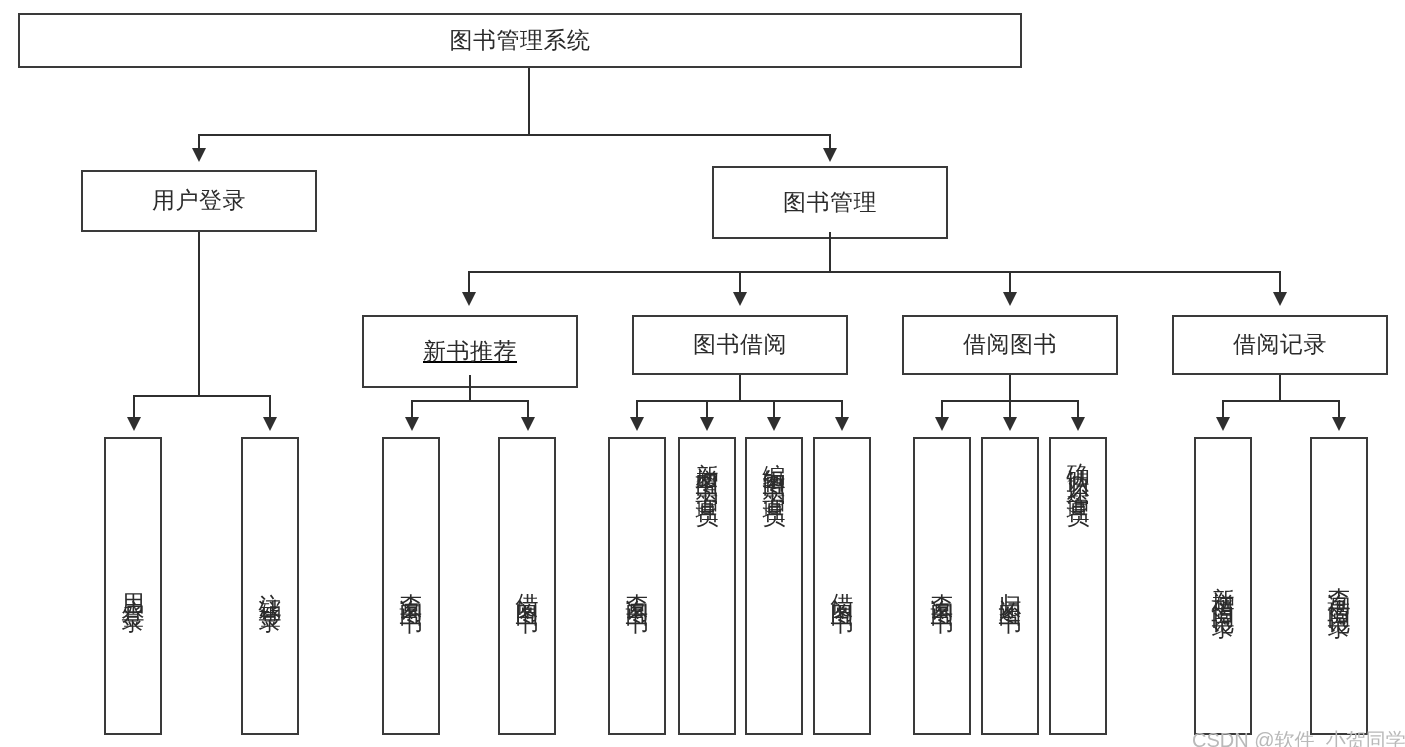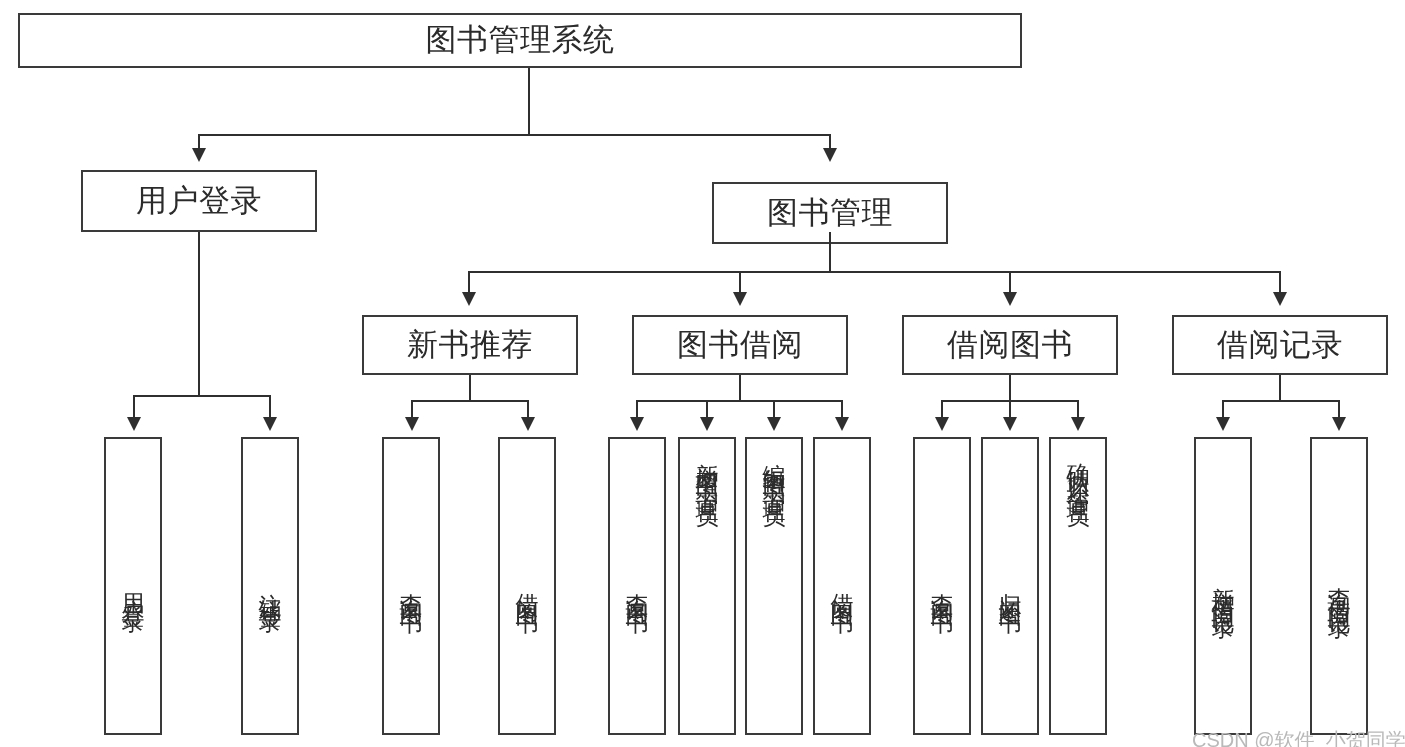--- a/index.html
+++ b/index.html
@@ -21,21 +21,21 @@
     position: absolute;
     box-sizing: border-box;
     background: #ffffff;
     border: 2px solid #3a3a3a;
     display: flex;
     align-items: center;
     justify-content: center;
   }
   .node-label {
     color: #2b2b2b;
-    font-size: 31px;
+    font-size: 23px;
     line-height: 1.12;
     white-space: nowrap;
     letter-spacing: 0.5px;
   }
   
   .node.vert {
     align-items: center;
     justify-content: center;
     padding-top: 2px;
   }
@@ -89,21 +89,21 @@
   <div class="conn h" style="left:198px; top:134px; width:632px;"></div>
   <div class="conn v" style="left:198px; top:134px; height:16px;"></div>
   <div class="arrow" style="left:192px; top:148px;"></div>
   <div class="conn v" style="left:829px; top:134px; height:16px;"></div>
   <div class="arrow" style="left:823px; top:148px;"></div>
 
   <div class="node" style="left:81px; top:170px; width:236px; height:62px;">
     <span class="node-label">用户登录</span>
   </div>
 
-  <div class="node" style="left:712px; top:182px; width:236px; height:62px;">
+  <div class="node" style="left:712px; top:166px; width:236px; height:73px;">
     <span class="node-label">图书管理</span>
   </div>
 
   <div class="conn v" style="left:198px; top:232px; height:164px;"></div>
   <div class="conn h" style="left:133px; top:395px; width:137px;"></div>
   <div class="conn v" style="left:133px; top:395px; height:23px;"></div>
   <div class="arrow" style="left:127px; top:417px;"></div>
   <div class="conn v" style="left:269px; top:395px; height:23px;"></div>
   <div class="arrow" style="left:263px; top:417px;"></div>
 
@@ -111,21 +111,21 @@
   <div class="conn h" style="left:468px; top:271px; width:812px;"></div>
   <div class="conn v" style="left:468px; top:271px; height:22px;"></div>
   <div class="arrow" style="left:462px; top:292px;"></div>
   <div class="conn v" style="left:739px; top:271px; height:22px;"></div>
   <div class="arrow" style="left:733px; top:292px;"></div>
   <div class="conn v" style="left:1009px; top:271px; height:22px;"></div>
   <div class="arrow" style="left:1003px; top:292px;"></div>
   <div class="conn v" style="left:1279px; top:271px; height:22px;"></div>
   <div class="arrow" style="left:1273px; top:292px;"></div>
 
-  <div class="node" style="left:362px; top:315px; width:216px; height:60px;">
+  <div class="node" style="left:362px; top:315px; width:216px; height:73px;text-decoration:underline;">
     <span class="node-label">新书推荐</span>
   </div>
   <div class="node" style="left:632px; top:315px; width:216px; height:60px;">
     <span class="node-label">图书借阅</span>
   </div>
   <div class="node" style="left:902px; top:315px; width:216px; height:60px;">
     <span class="node-label">借阅图书</span>
   </div>
   <div class="node" style="left:1172px; top:315px; width:216px; height:60px;">
     <span class="node-label">借阅记录</span>

